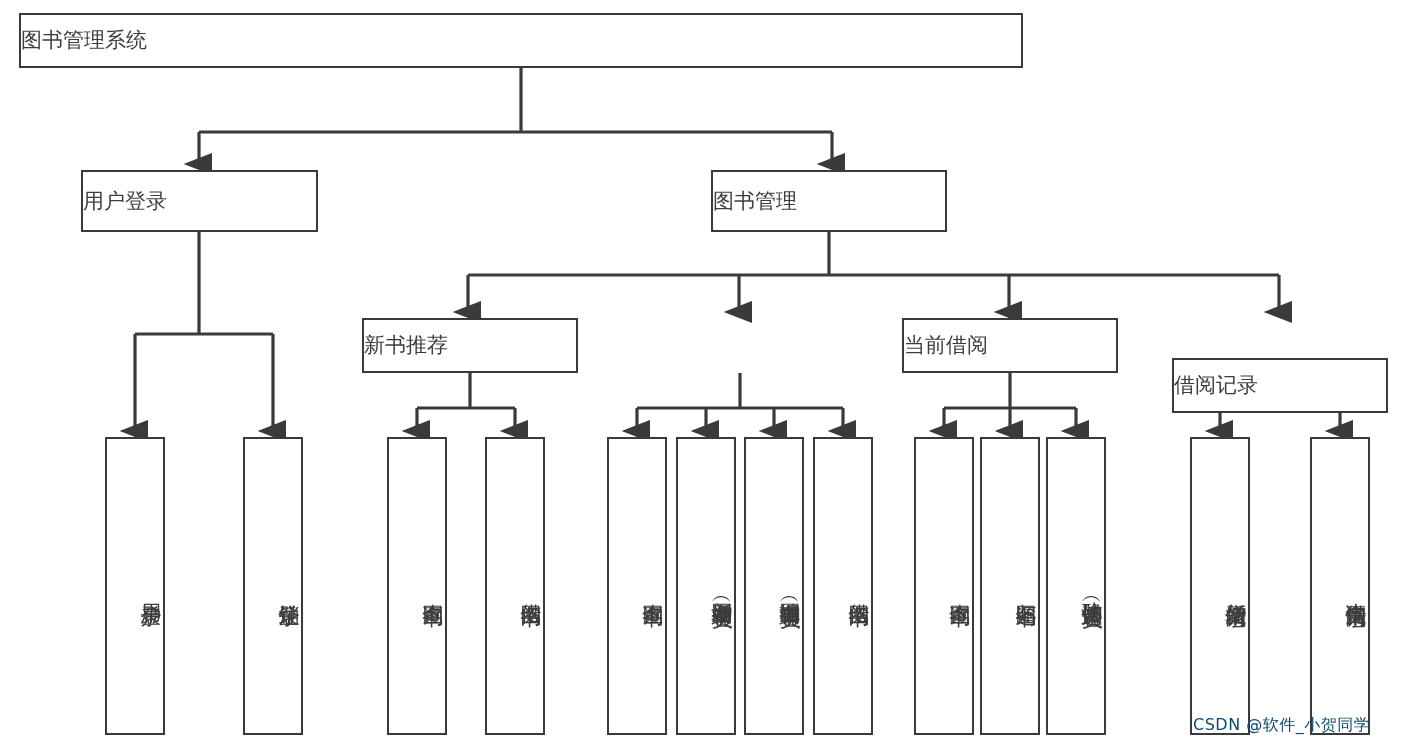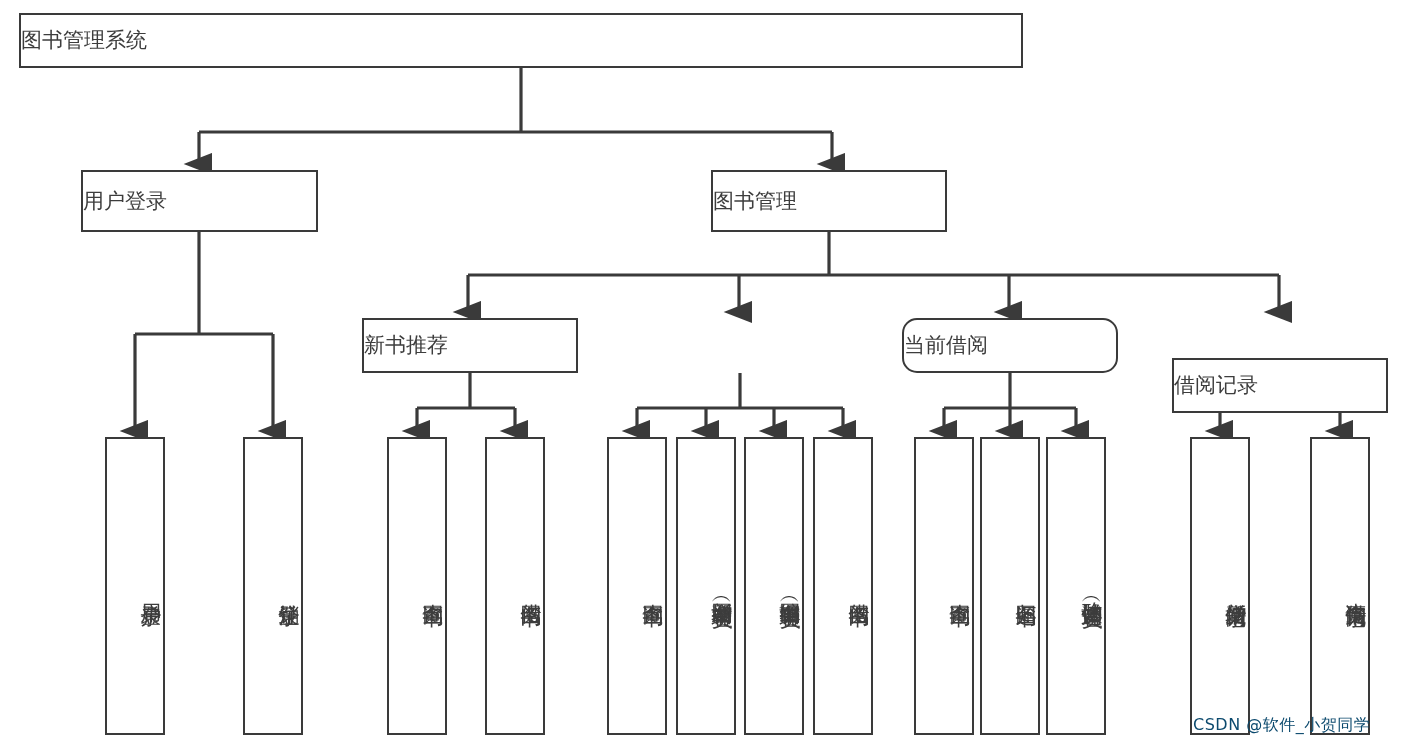--- a/index.html
+++ b/index.html
@@ -123,21 +123,21 @@
   <div class="node horiz" style="left:81px; top:170px; width:237px; height:62px;">
     <span class="label">用户登录</span>
   </div>
   <div class="node horiz" style="left:711px; top:170px; width:236px; height:62px;">
     <span class="label">图书管理</span>
   </div>
 
   <div class="node horiz" style="left:362px; top:318px; width:216px; height:55px;">
     <span class="label">新书推荐</span>
   </div>
-  <div class="node horiz" style="left:902px; top:318px; width:216px; height:55px;border-radius:15px;">
+  <div class="node horiz" style="left:902px; top:318px; width:216px; height:55px;">
     <span class="label">当前借阅</span>
   </div>
   <div class="node horiz" style="left:1172px; top:318px; width:216px; height:55px;margin-top:40px;">
     <span class="label">借阅记录</span>
   </div>
 
   <div class="node vert" style="left:105px; top:437px; width:60px; height:298px;">
     <span class="label">用户登录</span>
   </div>
   <div class="node vert" style="left:243px; top:437px; width:60px; height:298px;">

